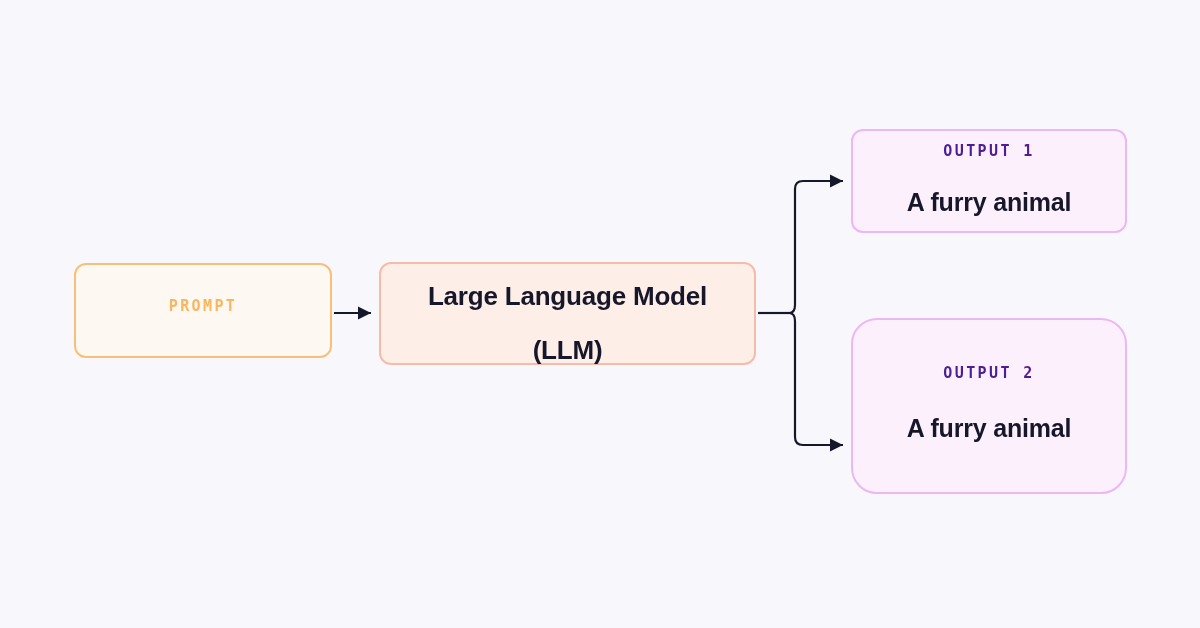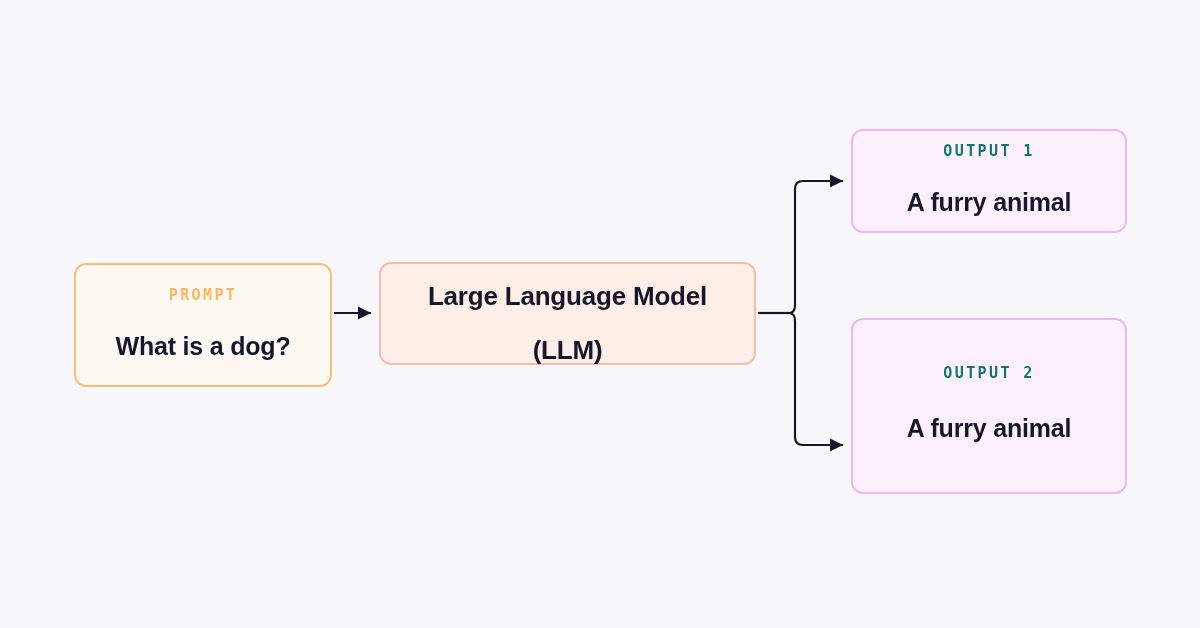--- a/index.html
+++ b/index.html
@@ -56,21 +56,21 @@
     line-height: 1.18;
     letter-spacing: -0.2px;
     margin-top: 20px;
   }
 
   
   #node-prompt {
     left: 74px;
     top: 263px;
     width: 258px;
-    height: 124px;
+    height: 95px;
     background: #fdf8f1;
     border-color: #f7c07a;
   }
   #node-prompt .node-label { color: #f7b65f; }
 
   
   #node-llm {
     left: 379px;
     top: 262px;
     width: 377px;
@@ -93,22 +93,23 @@
     background: #fdf0fd;
     border-color: #edb6f4;
   }
   #node-output-2 {
     left: 851px;
     top: 318px;
     width: 276px;
     height: 176px;
     background: #fdf0fd;
     border-color: #edb6f4;
+    border-radius: 26px;
   }
-  .node-output .node-label { color: #0f766e; }
+  .node-output .node-label { color: #4c1d95; }
   #node-output-1 .node-title { font-size: 25px; }
   #node-output-2 .node-title { font-size: 25px; line-height: 1.45; }
 </style>
 </head>
 <body>
 
 <div id="canvas">
 
   <svg id="connectors" viewBox="0 0 1200 628" width="1200" height="628" xmlns="http://www.w3.org/2000/svg">
     <defs>
@@ -121,21 +122,20 @@
 
     <path d="M758,313 L789,313" fill="none" stroke="#17172b" stroke-width="2.2"></path>
 
     <path d="M789,313 Q795,313 795,305 L795,189 Q795,181 803,181 L843,181" fill="none" stroke="#17172b" stroke-width="2.2" stroke-linejoin="round" marker-end="url(#arrowhead)"></path>
 
     <path d="M789,313 Q795,313 795,321 L795,437 Q795,445 803,445 L843,445" fill="none" stroke="#17172b" stroke-width="2.2" stroke-linejoin="round" marker-end="url(#arrowhead)"></path>
   </svg>
 
   <div class="node" id="node-prompt">
     <div class="node-label">PROMPT</div>
-    <div class="node-title">What is a dog?</div>
   </div>
 
   <div class="node" id="node-llm">
     <div class="node-title">Large Language Model</div>
     <div class="node-title">(LLM)</div>
   </div>
 
   <div class="node node-output" id="node-output-1">
     <div class="node-label">OUTPUT 1</div>
     <div class="node-title">A furry animal</div>

